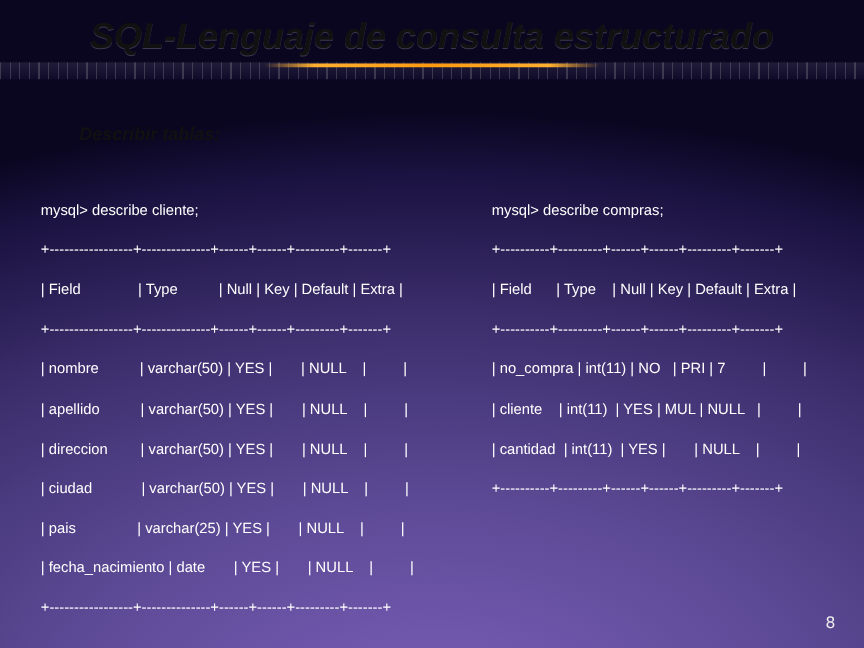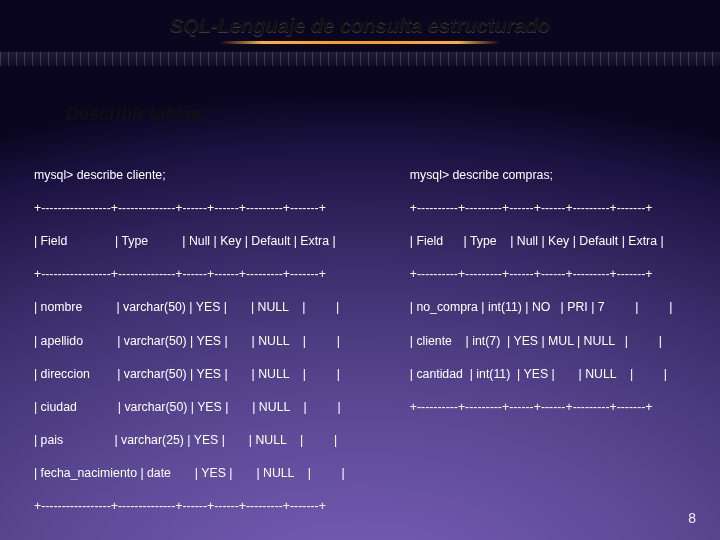--- a/index.html
+++ b/index.html
@@ -10,40 +10,40 @@
       radial-gradient(ellipse 900px 500px at 50% 110%, #7a5fb8 0%, #5d4a96 35%, #3d2f6e 65%, #1a1240 90%, #0a0620 100%);
     position: relative;
     color: #fff;
   }
   .title-wrap {
     position: absolute; top: 8px; left: 0; right: 0;
     text-align: center;
     padding: 6px 40px 0;
   }
   .title {
-    font-size: 20px; font-weight: bold; font-style: italic;
+    font-size: 30px; font-weight: bold; font-style: italic;
     color: #111; line-height: 1.15;
     text-shadow: 0 1px 0 rgba(255,255,255,0.2);
   }
   .title-underline {
     margin: 4px auto 0; width: 280px; height: 3px;
     background: linear-gradient(90deg, rgba(255,180,50,0)0%, #ffb030 15%, #ff9a10 50%, #ffb030 85%, rgba(255,180,50,0)100%);
     box-shadow: 0 6px 6px -3px rgba(255,160,40,0.6);
     border-radius: 2px;
   }
   .ribbon {
     position: absolute; top: 52px; left: 0; right: 0; height: 14px;
     background:
       repeating-linear-gradient(90deg, rgba(255,255,255,0.35) 0 1px, rgba(255,255,255,0) 1px 8px),
       linear-gradient(180deg, rgba(200,190,230,0.25), rgba(90,70,150,0.15));
     opacity:0.5;
   }
   .subtitle {
     position: absolute; top: 104px; left: 66px;
-    font-size: 18px; font-weight: bold; font-style: italic;
+    font-size: 15px; font-weight: bold; font-style: italic;
     color: #111;
   }
   .body {
     position: absolute; top: 150px; left: 34px; right: 24px;
     display: flex; gap: 18px;
     font-family: Arial, sans-serif;
     font-size: 12.3px;
     color: #fff;
     line-height: 1.35;
   }
@@ -99,21 +99,21 @@
 <span class="bold">mysql&gt; describe compras;
 </span>
 <span>+----------+---------+------+------+---------+-------+
 </span>
 <span>| Field      | Type    | Null | Key | Default | Extra |
 </span>
 <span>+----------+---------+------+------+---------+-------+
 </span>
 <span class="bold">| no_compra | int(11) | NO   | PRI | 7         |         |
 </span>
-<span class="bold">| cliente    | int(7)  | YES | MUL | NULL   |         |
+<span class="bold">| cliente    | int(11)  | YES | MUL | NULL   |         |
 </span>
 <span>| cantidad  | int(11)  | YES |       | NULL    |         |
 </span>
 <span>+----------+---------+------+------+---------+-------+
 </span>
     </div>
   </div>
 
   <div class="pagenum">8</div>
 </div>

